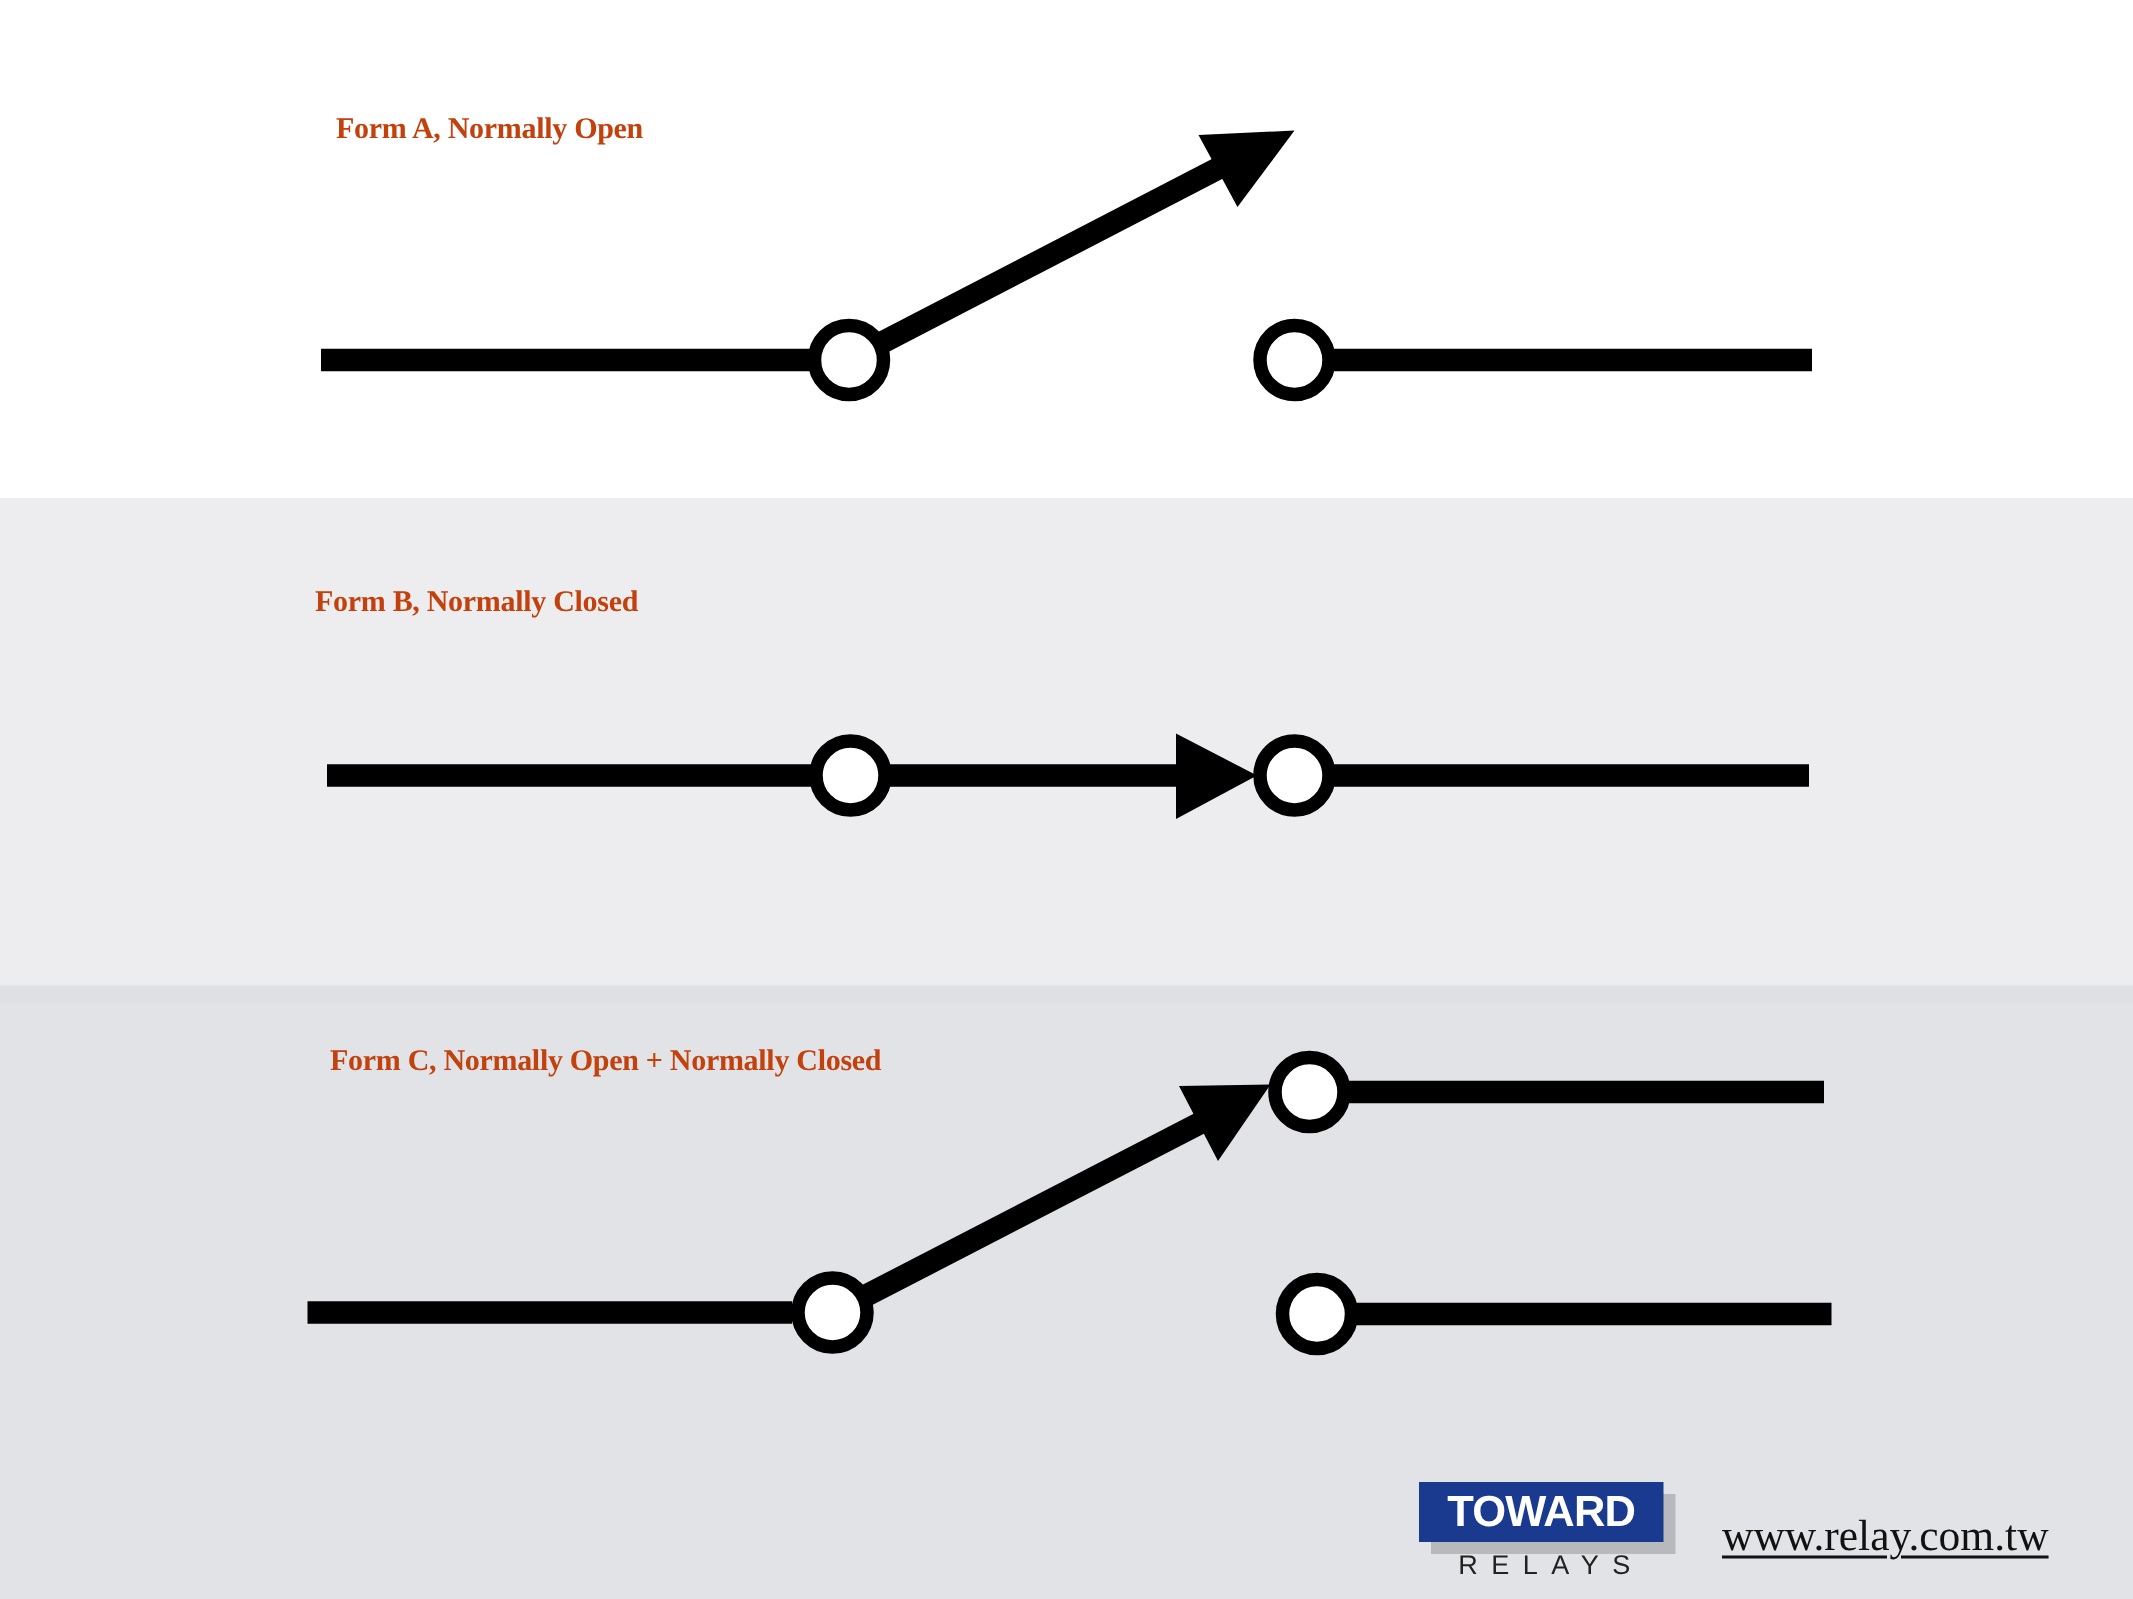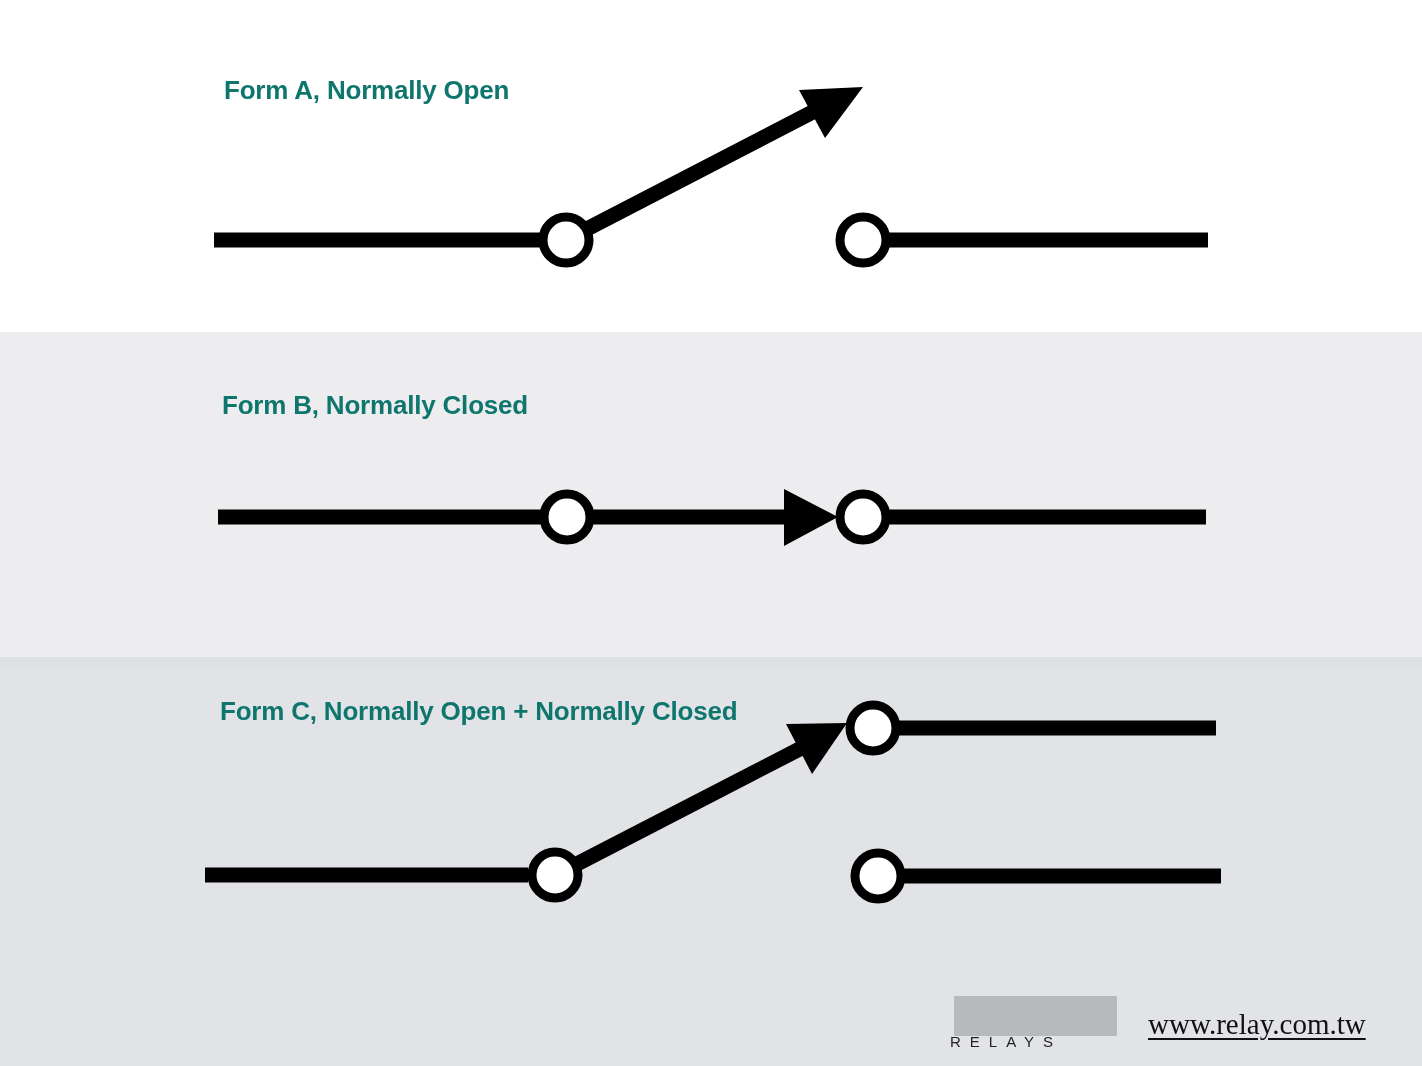--- a/index.html
+++ b/index.html
@@ -3,28 +3,28 @@
 <meta charset="utf-8">
 <style>
   html, body { margin: 0; padding: 0; }
   body { width: 1422px; height: 1066px; position: relative; overflow: hidden; font-family: "Liberation Sans", sans-serif; background: #ffffff; }
   .band { position: absolute; left: 0; width: 1422px; }
   .band-a { top: 0; height: 332px; background: #ffffff; }
   .band-b { top: 332px; height: 325px; background: #ededef; }
   .band-c { top: 657px; height: 409px; background: #e2e3e6; }
   .band-c::before { content: ""; position: absolute; left: 0; top: 0; width: 100%; height: 12px; background: #dfe0e3; }
   svg.diagram { position: absolute; left: 0; top: 0; width: 1422px; height: 1066px; }
-  .label { position: absolute; font-weight: bold; font-size: 26px; color: #0f766e; white-space: nowrap; letter-spacing: -0.2px; }
+  .label { position: absolute; font-weight: bold; font-size: 20px; color: #c2410c; white-space: nowrap; letter-spacing: -0.2px; font-family: Liberation Serif, serif; }
   .label-a { left: 224px; top: 75px; }
-  .label-b { left: 222px; top: 390px; }
+  .label-b { left: 210px; top: 390px; }
   .label-c { left: 220px; top: 696px; }
   .logo { position: absolute; left: 946px; top: 988px; width: 172px; height: 68px; }
   .logo-shadow { position: absolute; left: 8px; top: 8px; width: 163px; height: 40px; background: #b8b9bc; }
   .logo-box { position: absolute; left: 0; top: 0; width: 163px; height: 40px; background: #1a3a8f; color: #fff; font-weight: bold; font-size: 29px; text-align: center; line-height: 40px; letter-spacing: -0.5px; }
-  .logo-sub { position: absolute; left: 0; top: 45px; width: 172px; font-size: 15px; letter-spacing: 9px; color: #222; padding-left: 4px; box-sizing: border-box; }
+  .logo-sub { position: absolute; left: 0; top: 45px; width: 172px; font-size: 18px; letter-spacing: 9px; color: #222; text-align: center; padding-left: 4px; box-sizing: border-box; }
   .url { position: absolute; left: 1148px; top: 1008px; font-size: 29px; color: #111; text-decoration: underline; text-decoration-thickness: 2px; text-underline-offset: 4px; font-family: Liberation Serif, serif; }
 </style>
 </head>
 <body>
 
 <div class="band band-a"></div>
 <div class="band band-b"></div>
 <div class="band band-c"></div>
 
 <svg class="diagram" viewBox="0 0 1422 1066">
@@ -58,16 +58,17 @@
     <line x1="904" y1="876" x2="1221" y2="876" stroke="#000" stroke-width="15"></line>
   </g>
 </svg>
 
 <div class="label label-a">Form A, Normally Open</div>
 <div class="label label-b">Form B, Normally Closed</div>
 <div class="label label-c">Form C, Normally Open + Normally Closed</div>
 
 <div class="logo">
   <div class="logo-shadow"></div>
+  <div class="logo-box">TOWARD</div>
   <div class="logo-sub">RELAYS</div>
 </div>
 
 <div class="url">www.relay.com.tw</div>
 
 </body></html>

